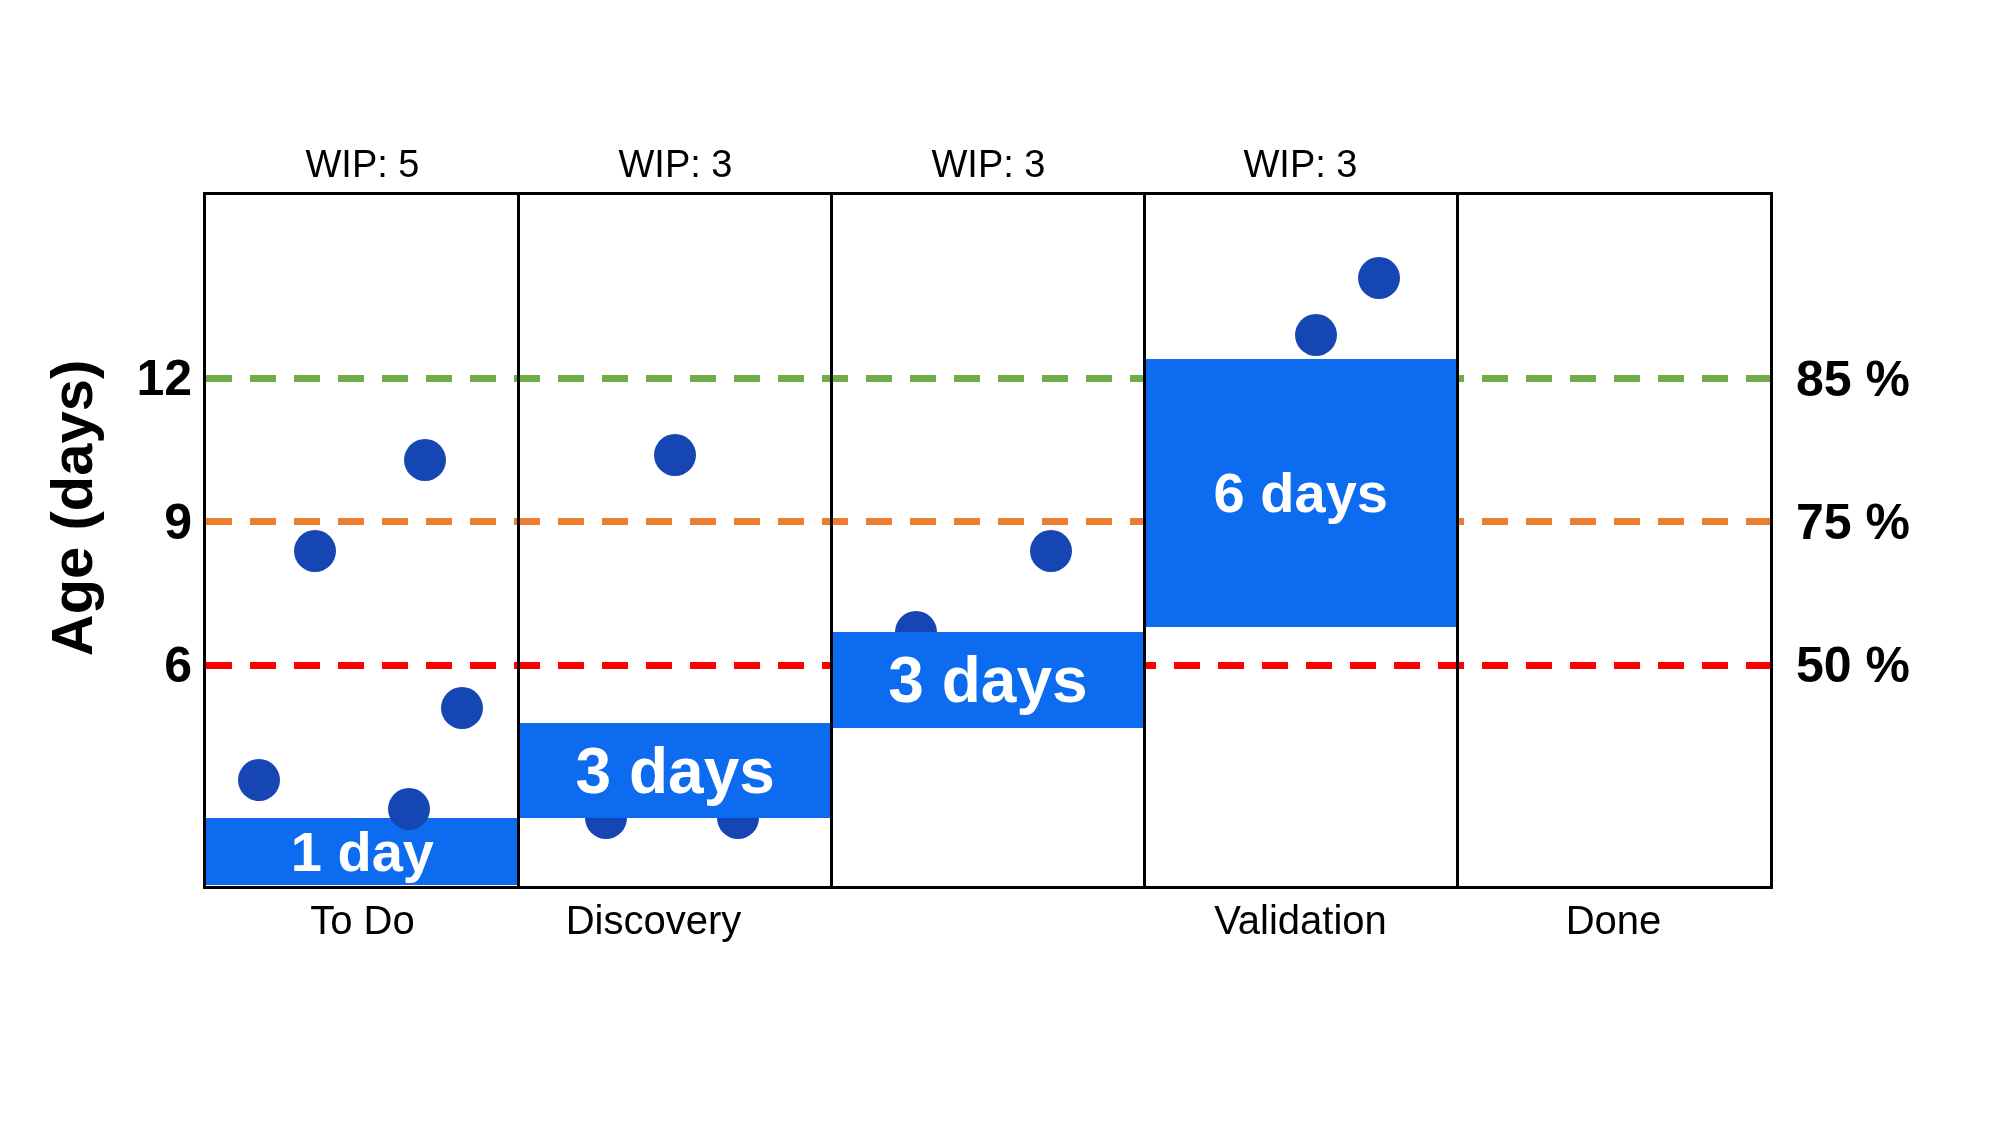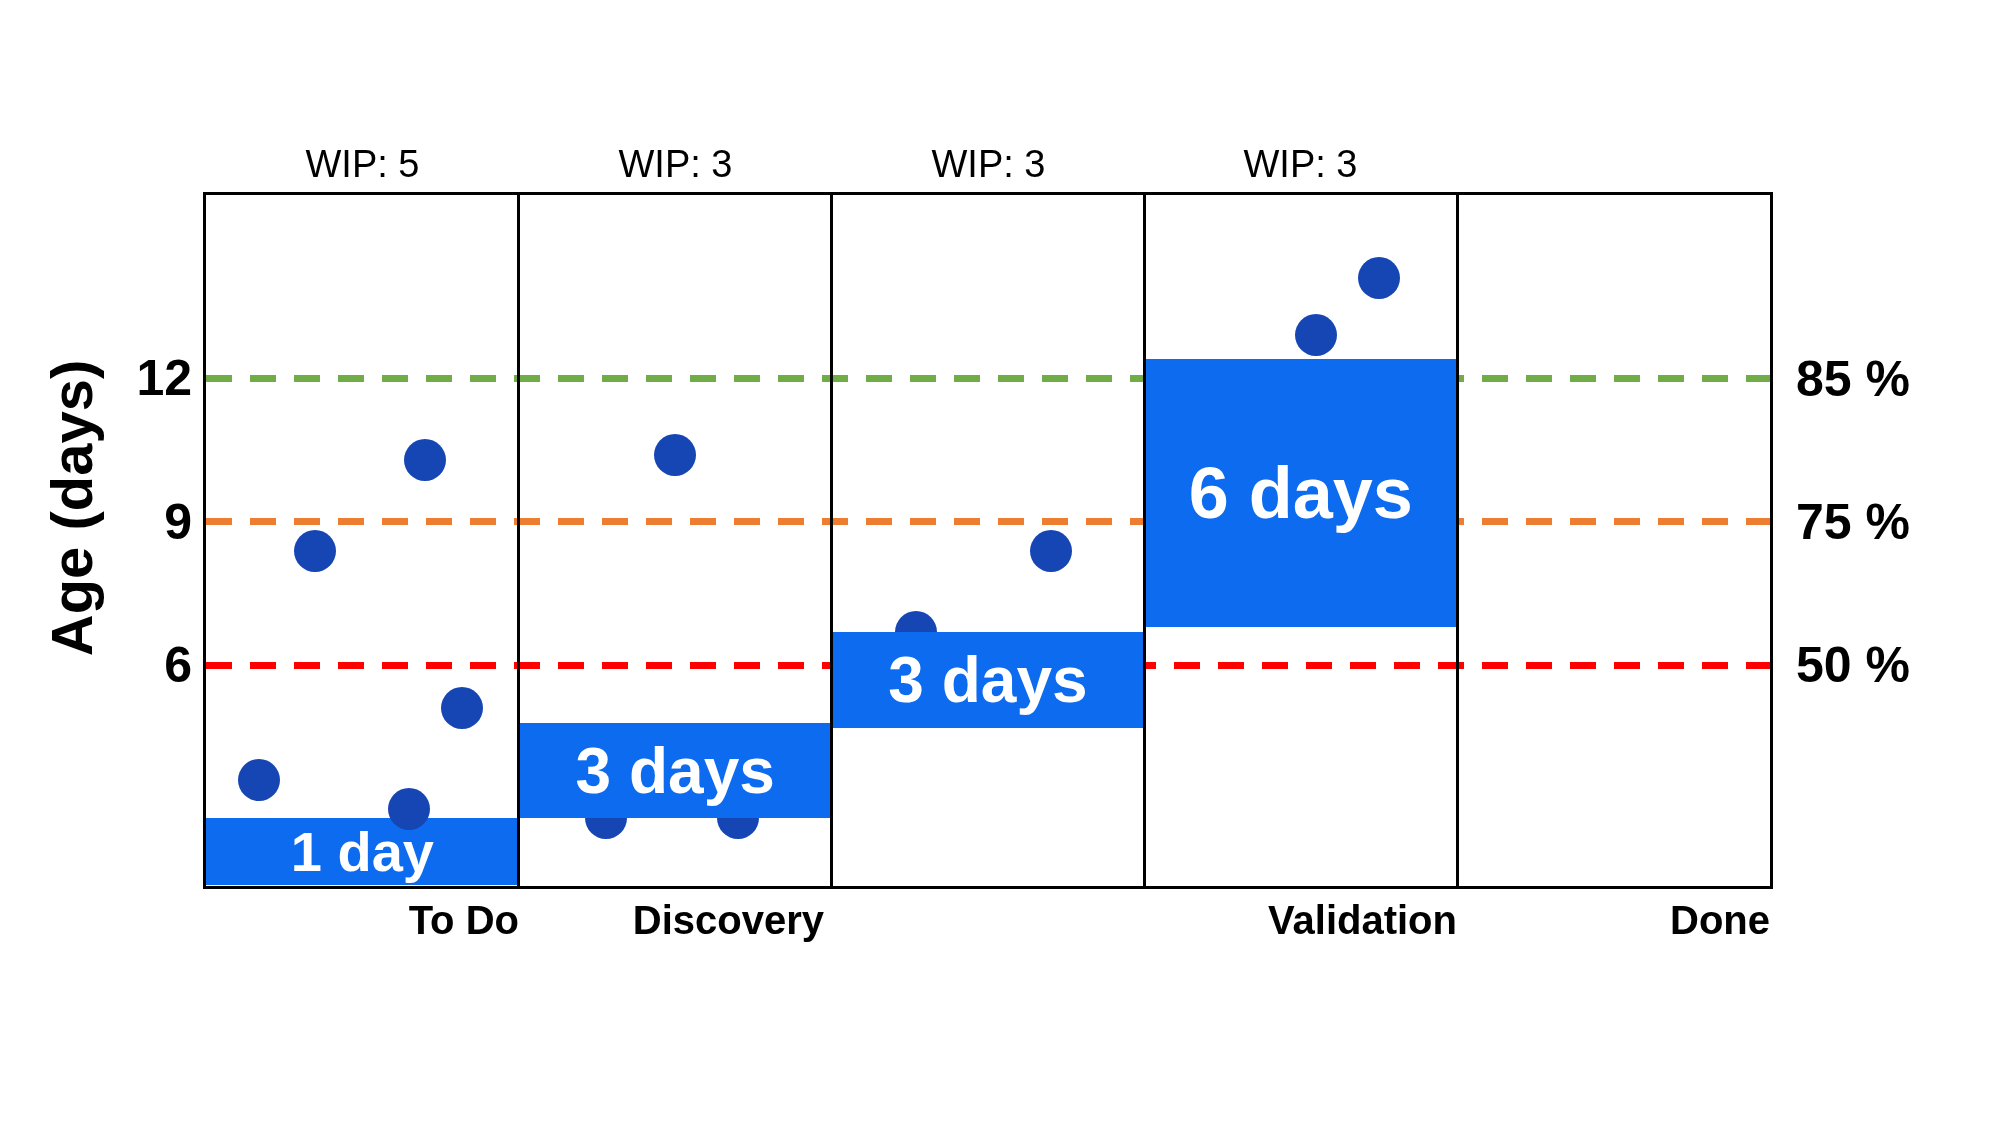--- a/index.html
+++ b/index.html
@@ -10,21 +10,21 @@
   .ytitle{
     position:absolute;left:71px;top:508px;
     transform:translate(-50%,-50%) rotate(-90deg);
     font-size:58px;font-weight:600;white-space:nowrap;
   }
   .tick{position:absolute;left:42px;width:150px;text-align:right;font-size:50px;line-height:52px;font-weight:700;}
   .tick.t12{top:352px}.tick.t9{top:496px}.tick.t6{top:639px}
   .pct{position:absolute;left:1796px;width:220px;text-align:left;font-size:50px;line-height:52px;font-weight:600;}
   .pct.p85{top:353px}.pct.p75{top:496px}.pct.p50{top:639px}
   .wip{position:absolute;top:144px;width:313px;text-align:center;font-size:38px;line-height:40px;font-weight:400;}
-  .xlab{position:absolute;top:899px;width:313px;text-align:right;font-size:40px;line-height:42px;font-weight:700;}
+  .xlab{position:absolute;top:899px;width:313px;text-align:center;font-size:40px;line-height:42px;font-weight:400;}
   .plot{
     position:absolute;left:206px;top:195px;width:1564px;height:691px;
     box-shadow:0 0 0 3px #000;background:#fff;
   }
   .sep{position:absolute;top:0;width:3px;height:100%;background:#000;z-index:5;}
   .pline{position:absolute;left:0;width:100%;height:7px;z-index:1;}
   .box{
     position:absolute;z-index:3;display:flex;align-items:center;justify-content:center;
     color:#fff;line-height:1;font-weight:600;
   }
@@ -60,27 +60,27 @@
       <div class="dot" style="left: 235.496px; top: 492.467px; background: rgb(22, 69, 180); z-index: 4;"></div>
       <div class="dot" style="left: 32.176px; top: 564.212px; background: rgb(22, 69, 180); z-index: 4;"></div>
       <div class="dot" style="left: 182.32px; top: 592.91px; background: rgb(22, 69, 180); z-index: 4;"></div>
       <div class="box" style="left: 312.8px; width: 312.8px; top: 527.816px; height: 95.66px; font-size: 64px; background: rgb(13, 107, 239);">3 days</div>
       <div class="dot" style="left: 448.2px; top: 238.968px; background: rgb(22, 69, 180); z-index: 4;"></div>
       <div class="dot" style="left: 379.384px; top: 602.476px; background: rgb(22, 69, 180); z-index: 2;"></div>
       <div class="dot" style="left: 510.76px; top: 602.476px; background: rgb(22, 69, 180); z-index: 2;"></div>
       <div class="box" style="left: 625.6px; width: 312.8px; top: 436.939px; height: 95.66px; font-size: 64px; background: rgb(13, 107, 239);">3 days</div>
       <div class="dot" style="left: 823.56px; top: 334.628px; background: rgb(22, 69, 180); z-index: 4;"></div>
       <div class="dot" style="left: 689.056px; top: 415.939px; background: rgb(22, 69, 180); z-index: 2;"></div>
-      <div class="box" style="left: 938.4px; width: 312.8px; top: 164.308px; height: 267.848px; font-size: 72px; background: rgb(13, 107, 239);">6 days</div>
+      <div class="box" style="left: 938.4px; width: 312.8px; top: 164.308px; height: 267.848px; font-size: 56px; background: rgb(13, 107, 239);">6 days</div>
       <div class="dot" style="left: 1152px; top: 61.997px; background: rgb(22, 69, 180); z-index: 4;"></div>
       <div class="dot" style="left: 1089.44px; top: 119.393px; background: rgb(22, 69, 180); z-index: 4;"></div>
     </div>
 
   <div class="xlab" style="left:206px">To Do</div>
-  <div class="xlab" style="left:511px">Discovery</div>
+  <div class="xlab" style="left:497px">Discovery</div>
   <div class="xlab" style="left:1457px">Done</div>
   <div class="xlab" style="left:1144px">Validation</div>
 
   <div class="pct p85">85 %</div>
   <div class="pct p75">75 %</div>
   <div class="pct p50">50 %</div>
 
 </div>
 
 </body></html>

